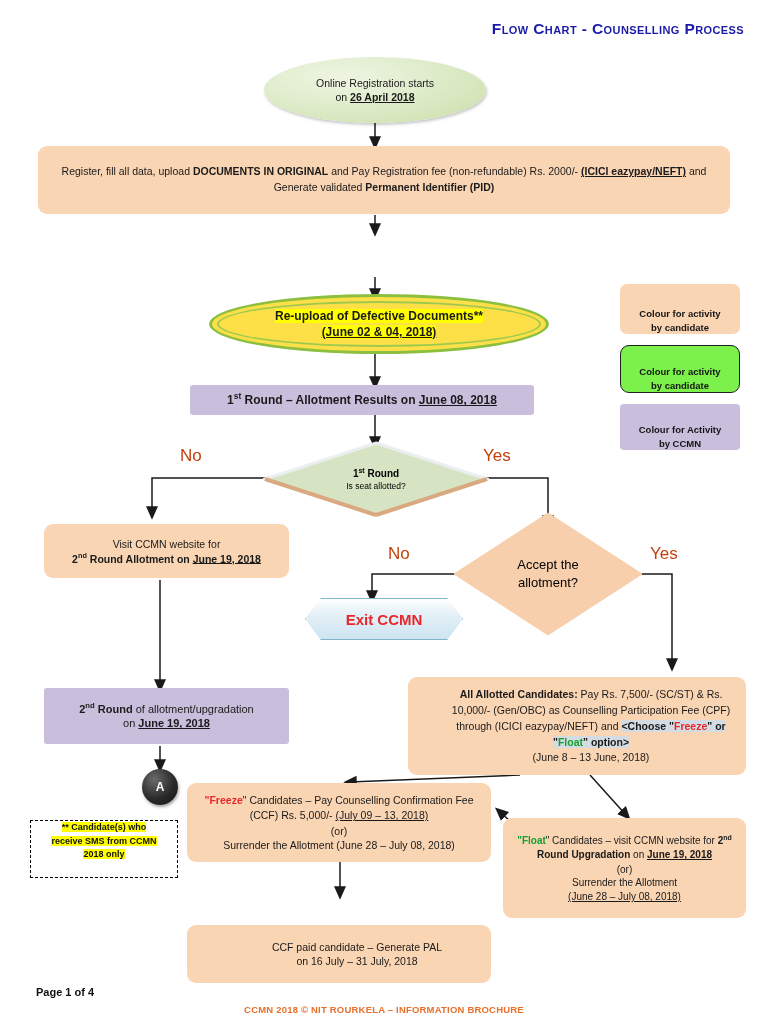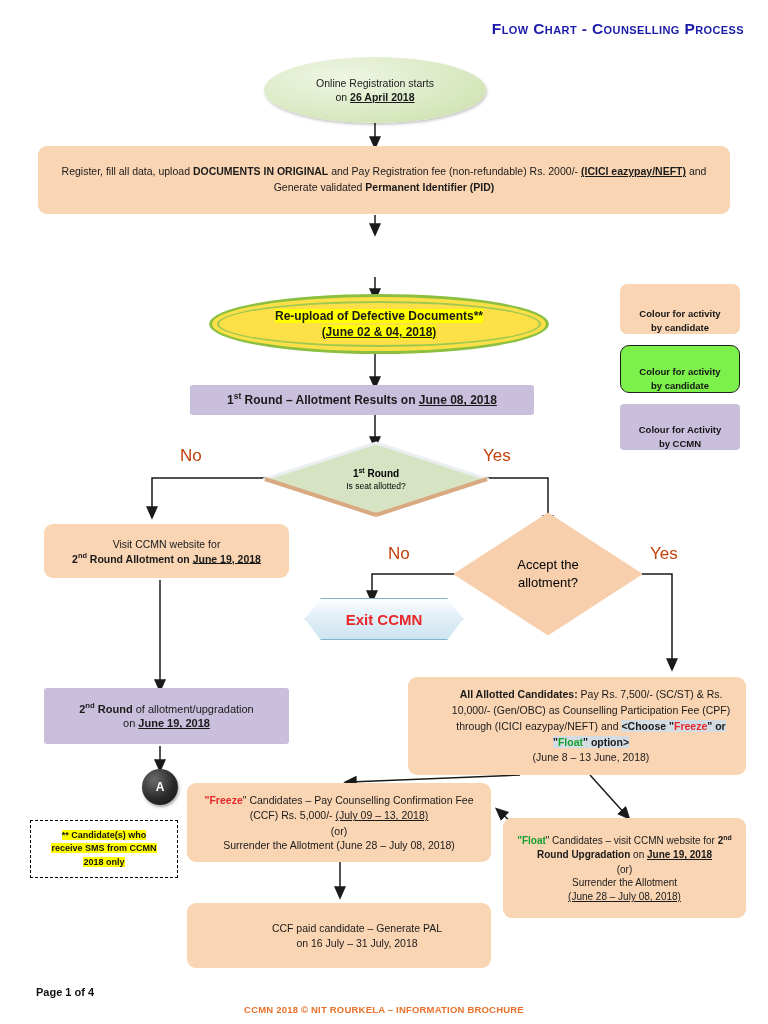--- a/index.html
+++ b/index.html
@@ -130,21 +130,21 @@
     line-height: 1.4;
     color: #141414;
   }
   .legend-peach { background: #fad5b4; border-radius: 7px; }
   .legend-green { background: #7cf04b; border: 1.6px solid #1f1f1f; border-radius: 9px; }
   .legend-purple { background: #c9bfdd; border-radius: 4px; }
 
   
   .note-dashed {
     border: 1.6px dashed #000000;
-    display: flex; align-items: center; justify-content: center;
+    display: flex; justify-content: center;
     text-align: center;
     font-size: 9px;
     line-height: 1.5;
     font-weight: bold;
     color: #111111;
   }
 
   
   .b { font-weight: bold; }
   .u { text-decoration: underline; }
@@ -380,21 +380,21 @@
     <div class="inner" style="padding:0 8px; font-size:10px;">
       <div style="line-height:1.45;">
         <span class="b green-t">"</span><span class="b green-t">Float</span><span>" Candidates – visit CCMN website for </span><span class="b">2</span><span class="b sup">nd</span><span class="b"> Round Upgradation</span><span> on </span><span class="b u">June 19, 2018</span>
       </div>
       <div>(or)</div>
       <div>Surrender the Allotment</div>
       <div class="u">(June 28 – July 08, 2018)</div>
     </div>
   </div>
 
-  <div class="abs node peach" style="left:187px; top:903px; width:304px; height:65px;padding-left:36px;">
+  <div class="abs node peach" style="left:187px; top:925px; width:304px; height:58px;padding-left:36px;">
     <div class="inner">
       <div>CCF paid candidate – Generate PAL</div>
       <div>on 16 July – 31 July, 2018</div>
     </div>
   </div>
 
   <div class="abs" id="page-number">Page 1 of 4</div>
   <div class="abs" id="footer-note">CCMN 2018 © NIT ROURKELA – INFORMATION BROCHURE</div>
 
 </div>

